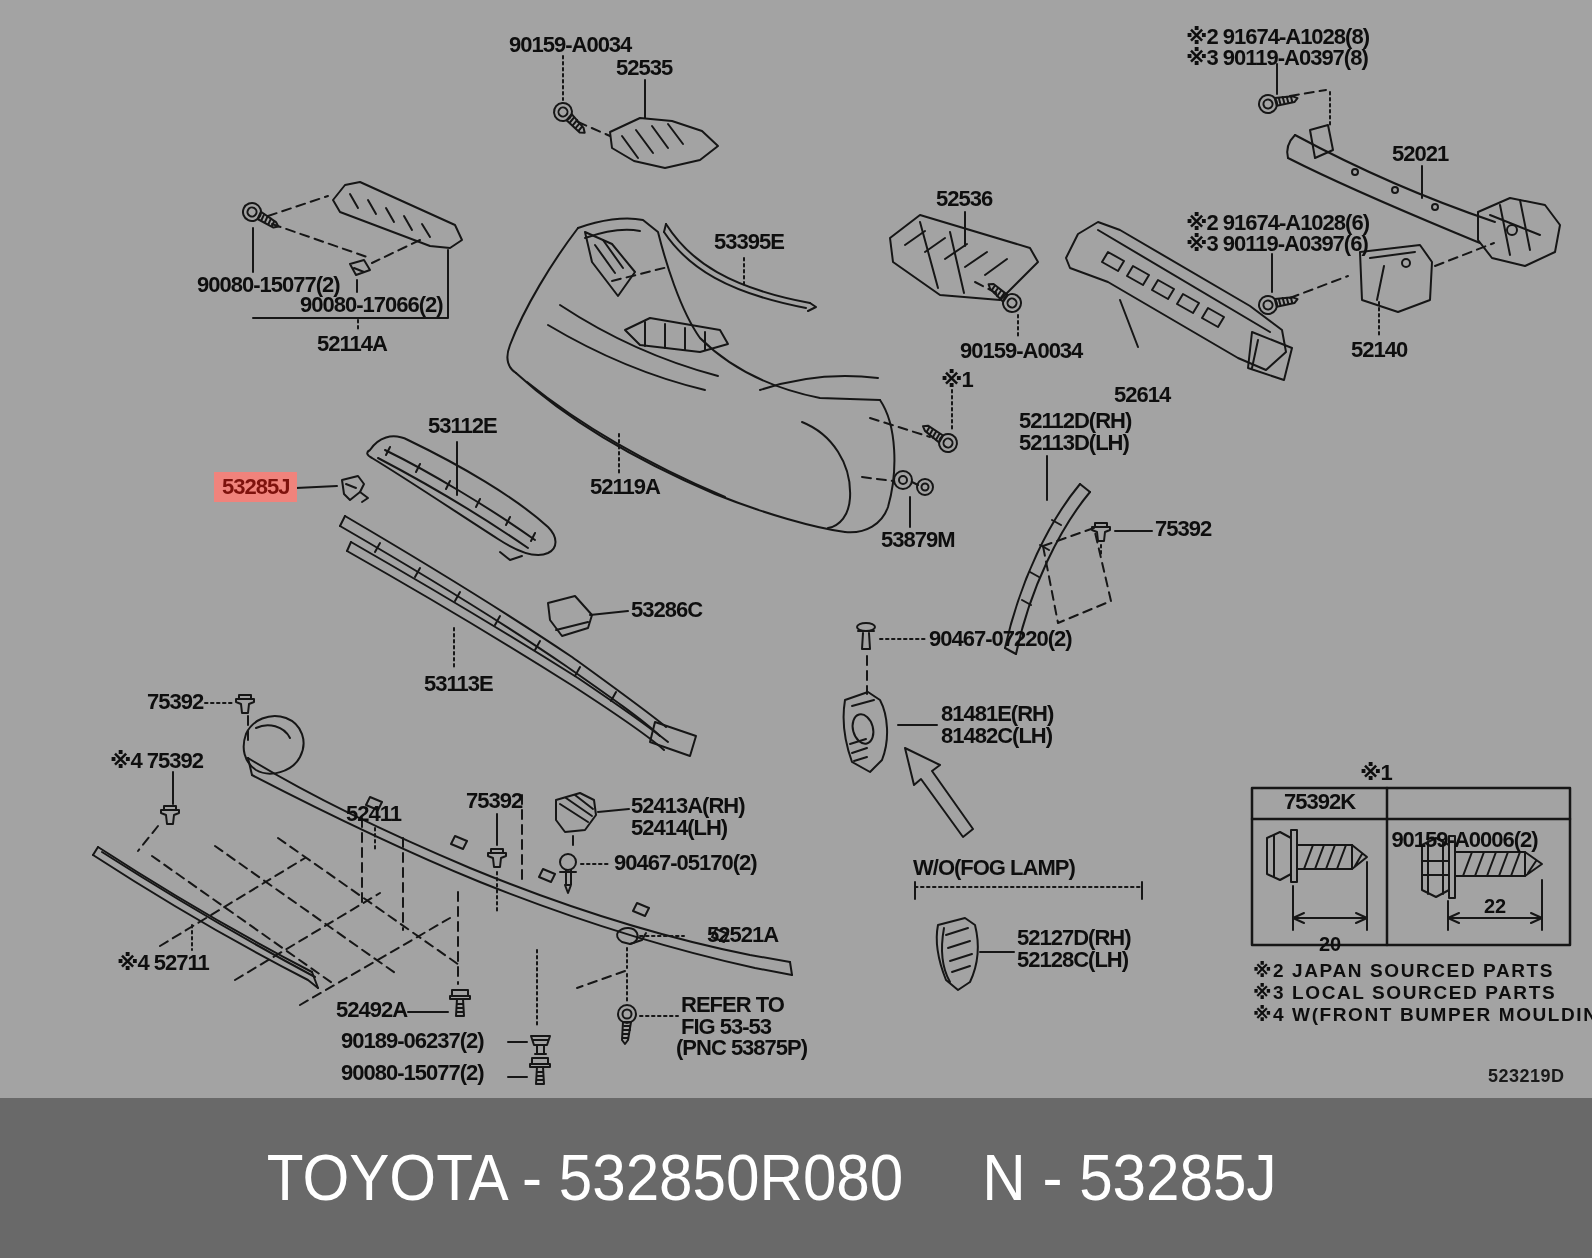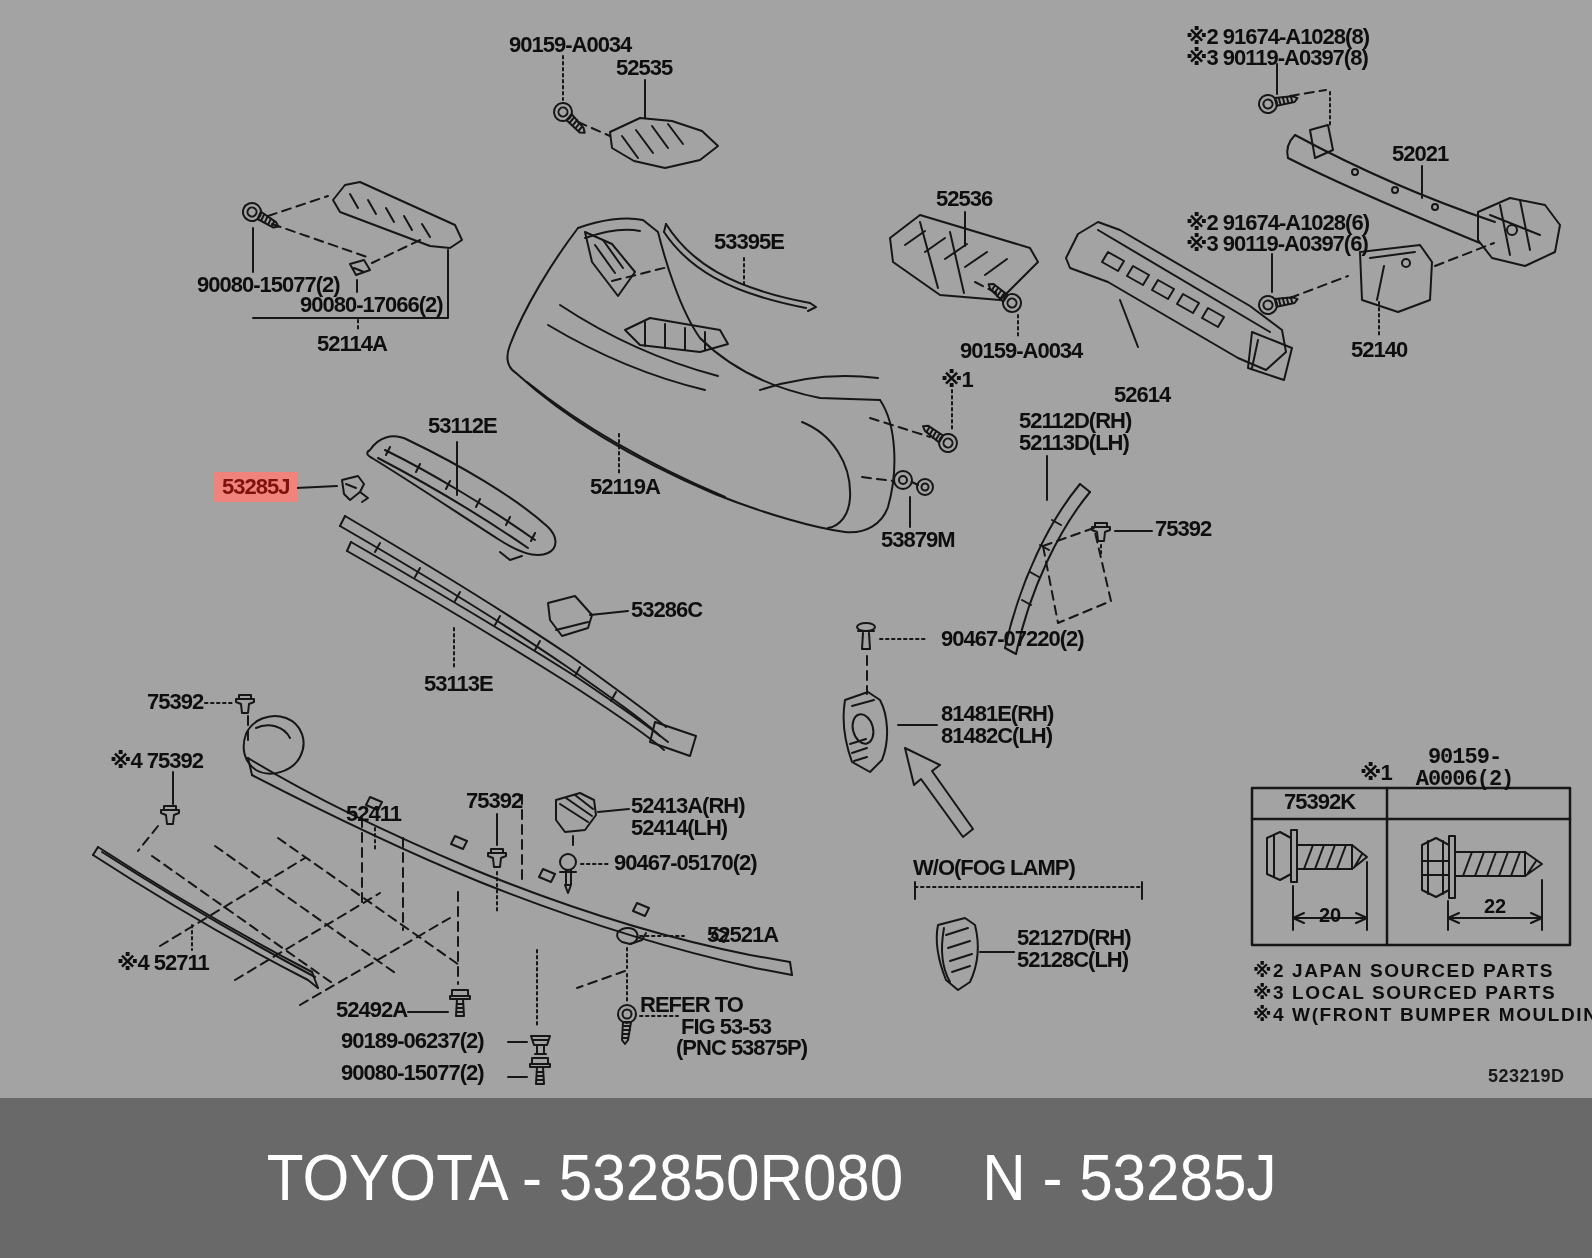--- a/index.html
+++ b/index.html
@@ -276,50 +276,50 @@
       <div class="plabel" style="left: 1351px; top: 339px;">52140</div>
       <div class="plabel" style="left: 428px; top: 415px;">53112E</div>
       <div class="plabel highlight" style="left: 214px; top: 472px;">53285J</div>
       <div class="plabel" style="left: 590px; top: 476px;">52119A</div>
       <div class="plabel" style="left: 1019px; top: 410px;">52112D(RH)</div>
       <div class="plabel" style="left: 1019px; top: 432px;">52113D(LH)</div>
       <div class="plabel" style="left: 881px; top: 529px;">53879M</div>
       <div class="plabel" style="left: 1155px; top: 518px;">75392</div>
       <div class="plabel" style="left: 631px; top: 599px;">53286C</div>
       <div class="plabel" style="left: 424px; top: 673px;">53113E</div>
-      <div class="plabel" style="left: 929px; top: 628px; margin-left: 12px;">90467-07220(2)</div>
+      <div class="plabel" style="left: 929px; top: 628px;">90467-07220(2)</div>
       <div class="plabel" style="left: 941px; top: 703px;">81481E(RH)</div>
       <div class="plabel" style="left: 941px; top: 725px;">81482C(LH)</div>
       <div class="plabel" style="left: 147px; top: 691px;">75392</div>
       <div class="plabel" style="left: 110px; top: 750px;">※4 75392</div>
       <div class="plabel" style="left: 346px; top: 803px;">52411</div>
       <div class="plabel" style="left: 117px; top: 952px;">※4 52711</div>
       <div class="plabel" style="left: 466px; top: 790px;">75392</div>
       <div class="plabel" style="left: 631px; top: 795px;">52413A(RH)</div>
       <div class="plabel" style="left: 631px; top: 817px;">52414(LH)</div>
       <div class="plabel" style="left: 614px; top: 852px;">90467-05170(2)</div>
       <div class="plabel" style="left: 687px; top: 924px; margin-left: 20px;">52521A</div>
       <div class="plabel" style="left: 336px; top: 999px;">52492A</div>
       <div class="plabel" style="left: 341px; top: 1030px;">90189-06237(2)</div>
       <div class="plabel" style="left: 341px; top: 1062px;">90080-15077(2)</div>
-      <div class="plabel" style="left: 640px; top: 994px; text-align: right;">REFER TO</div>
+      <div class="plabel" style="left: 681px; top: 994px; text-align: right;">REFER TO</div>
       <div class="plabel" style="left: 681px; top: 1016px;">FIG 53-53</div>
       <div class="plabel" style="left: 676px; top: 1037px;">(PNC 53875P)</div>
       <div class="plabel" style="left: 913px; top: 857px;">W/O(FOG LAMP)</div>
       <div class="plabel" style="left: 1017px; top: 927px;">52127D(RH)</div>
       <div class="plabel" style="left: 1017px; top: 949px;">52128C(LH)</div>
       <div class="plabel note" style="left: 1253px; top: 961px;">※2 JAPAN SOURCED PARTS</div>
       <div class="plabel note" style="left: 1253px; top: 983px;">※3 LOCAL SOURCED PARTS</div>
       <div class="plabel note" style="left: 1253px; top: 1005px;">※4 W(FRONT BUMPER MOULDING)</div>
     </div>
 
   <div class="tbl-text" style="left:1360px;top:762px;">※1</div>
   <div class="tbl-text" style="left:1252px;top:791px;width:135px;">75392K</div>
-  <div class="tbl-text" style="left:1387px;top:747px;width:155px;font-family:Liberation Mono, monospace;">90159-A0006(2)</div>
-  <div class="dim-text" style="left:1290px;top:904px;width:80px;">20</div>
+  <div class="tbl-text" style="left:1387px;top:829px;width:155px;">90159-A0006(2)</div>
+  <div class="dim-text" style="left:1290px;top:933px;width:80px;">20</div>
   <div class="dim-text" style="left:1455px;top:895px;width:80px;">22</div>
 
   <div class="diagram-code">523219D</div>
 
   <div class="footer">
     <div class="footer-inner">
       <span>TOYOTA - 532850R080</span>
       <span>N - 53285J</span>
     </div>
   </div>

